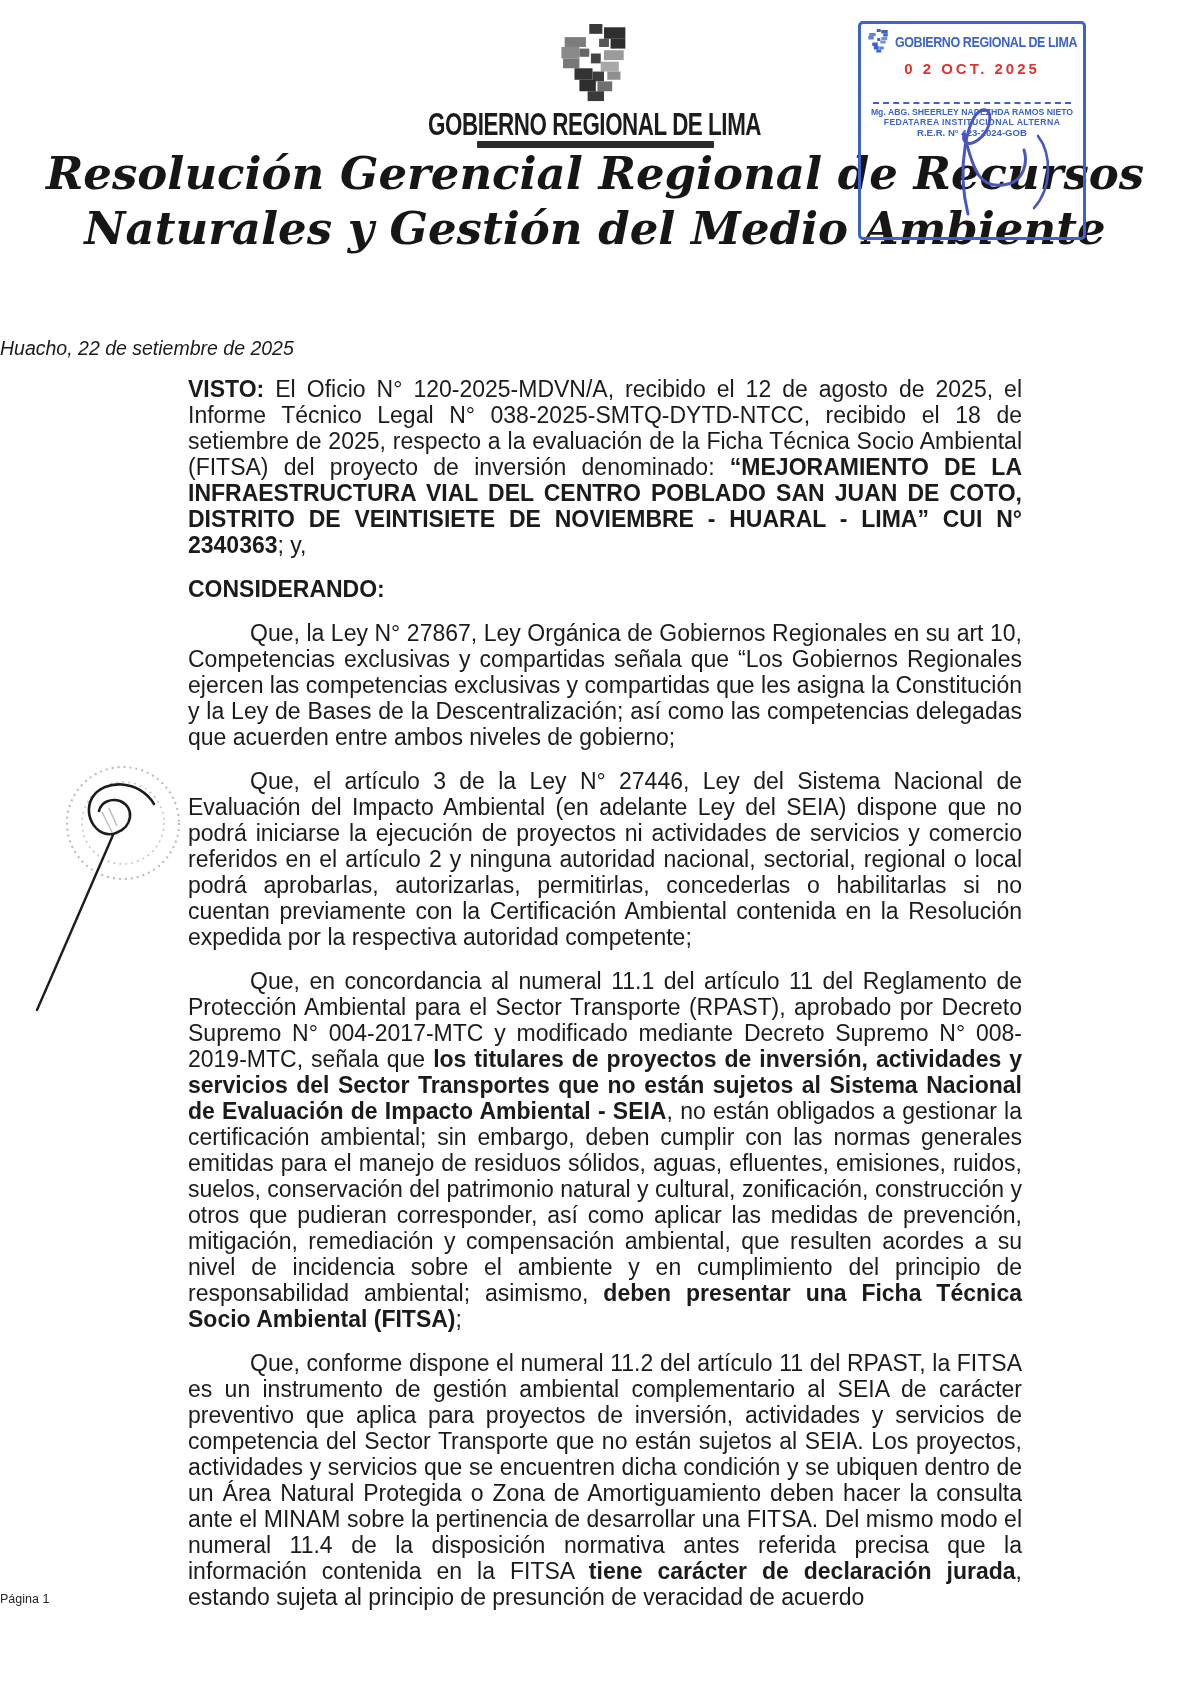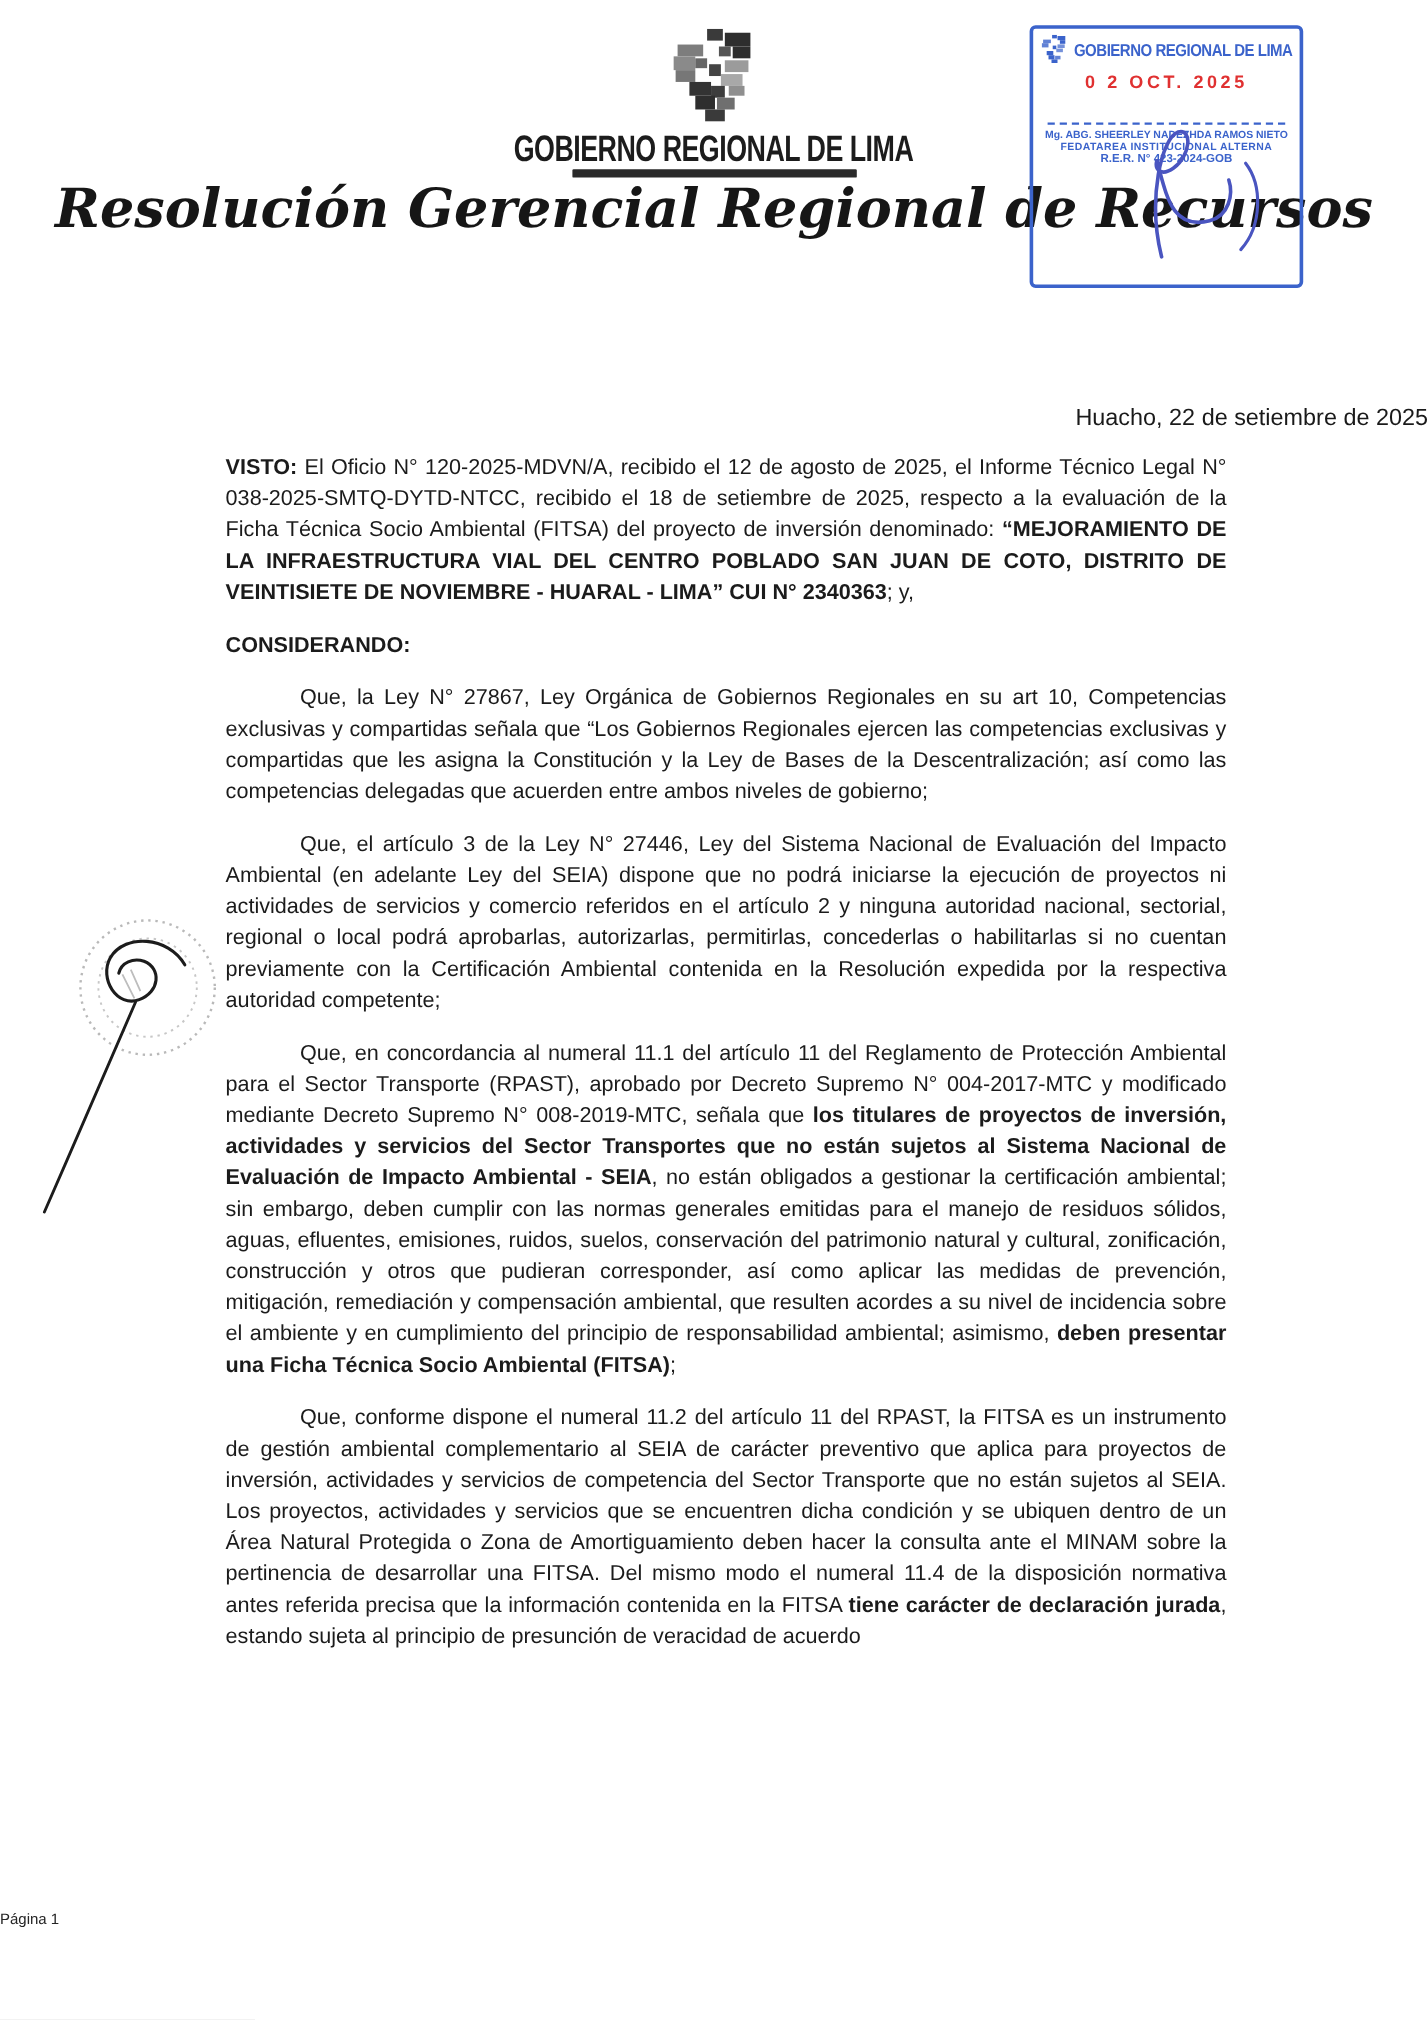--- a/index.html
+++ b/index.html
@@ -22,26 +22,26 @@
 
   
   .title {
     position:absolute; top:146px; left:0; width:100%; text-align:center; z-index:1;
     font-family:"DejaVu Serif", serif; font-style:italic; font-weight:bold; color:#161616;
   }
   .title .t1, .title .t2 { font-size:45px; line-height:55px; letter-spacing:0px; }
   .title .t3 { font-size:42px; line-height:52px; }
 
   
-  .dateline { position:absolute; top:337px; left:0; width:100%; text-align:right; font-size:19.5px; z-index:1; }
+  .dateline { position:absolute; top:337px; left:0; width:100%; text-align:left; font-size:19.5px; z-index:1;font-style:italic; }
 
   
   .body-col {
     position:absolute; top:376px; left:188px; width:834px; z-index:1;
-    font-size:18px; line-height:26px; text-align:justify; color:#1b1b1b;
+    font-size:23px; line-height:26px; text-align:justify; color:#1b1b1b;
   }
   .body-col p { margin:0 0 18px 0; }
   .body-col p.indent { text-indent:62px; }
   .b { font-weight:bold; }
   .u { text-decoration-thickness:2px; text-underline-offset:2px; }
 
   
   .stamp {
     position:absolute; left:858px; top:21px; width:228px; height:219px; z-index:3;
     border:3px solid var(--ink-blue); border-radius:5px; box-sizing:border-box;
@@ -89,20 +89,21 @@
       <rect x="26" y="68" width="20" height="14" fill="#2e2e2e"></rect>
       <rect x="48" y="70" width="18" height="12" fill="#6f6f6f"></rect>
       <rect x="36" y="82" width="20" height="12" fill="#3a3a3a"></rect>
     </svg>
     <div class="org-name">GOBIERNO REGIONAL DE LIMA</div>
     <div class="org-underline"></div>
   </div>
 
   <div class="title">
     <div class="t1">Resolución Gerencial Regional de Recursos</div>
+    <div class="t2">Naturales y Gestión del Medio Ambiente</div>
   </div>
 
   <div class="dateline">Huacho, 22 de setiembre de 2025</div>
 
   <div class="body-col">
       <p><span class="b">VISTO: </span><span>El Oficio N° 120-2025-MDVN/A, recibido el 12 de agosto de 2025, el Informe Técnico Legal N° 038-2025-SMTQ-DYTD-NTCC, recibido el 18 de setiembre de 2025, respecto a la evaluación de la Ficha Técnica Socio Ambiental (FITSA) del proyecto de inversión denominado: </span><span class="b">“MEJORAMIENTO DE LA INFRAESTRUCTURA VIAL DEL CENTRO POBLADO SAN JUAN DE COTO, DISTRITO DE VEINTISIETE DE NOVIEMBRE - HUARAL - LIMA” CUI N° 2340363</span><span>; y,</span></p>
       <p><span class="b">CONSIDERANDO:</span></p>
       <p class="indent"><span>Que, la Ley N° 27867, Ley Orgánica de Gobiernos Regionales en su art 10, Competencias exclusivas y compartidas señala que “Los Gobiernos Regionales ejercen las competencias exclusivas y compartidas que les asigna la Constitución y la Ley de Bases de la Descentralización; así como las competencias delegadas que acuerden entre ambos niveles de gobierno;</span></p>
       <p class="indent"><span>Que, el artículo 3 de la Ley N° 27446, Ley del Sistema Nacional de Evaluación del Impacto Ambiental (en adelante Ley del SEIA) dispone que no podrá iniciarse la ejecución de proyectos ni actividades de servicios y comercio referidos en el artículo 2 y ninguna autoridad nacional, sectorial, regional o local podrá aprobarlas, autorizarlas, permitirlas, concederlas o habilitarlas si no cuentan previamente con la Certificación Ambiental contenida en la Resolución expedida por la respectiva autoridad competente;</span></p>
       <p class="indent"><span>Que, en concordancia al numeral 11.1 del artículo 11 del Reglamento de Protección Ambiental para el Sector Transporte (RPAST), aprobado por Decreto Supremo N° 004-2017-MTC y modificado mediante Decreto Supremo N° 008-2019-MTC, señala que </span><span class="b u">los titulares de proyectos de inversión, actividades y servicios del Sector Transportes que no están sujetos al Sistema Nacional de Evaluación de Impacto Ambiental - SEIA</span><span>, no están obligados a gestionar la certificación ambiental; sin embargo, deben cumplir con las normas generales emitidas para el manejo de residuos sólidos, aguas, efluentes, emisiones, ruidos, suelos, conservación del patrimonio natural y cultural, zonificación, construcción y otros que pudieran corresponder, así como aplicar las medidas de prevención, mitigación, remediación y compensación ambiental, que resulten acordes a su nivel de incidencia sobre el ambiente y en cumplimiento del principio de responsabilidad ambiental; asimismo, </span><span class="b u">deben presentar una Ficha Técnica Socio Ambiental (FITSA)</span><span>;</span></p>

